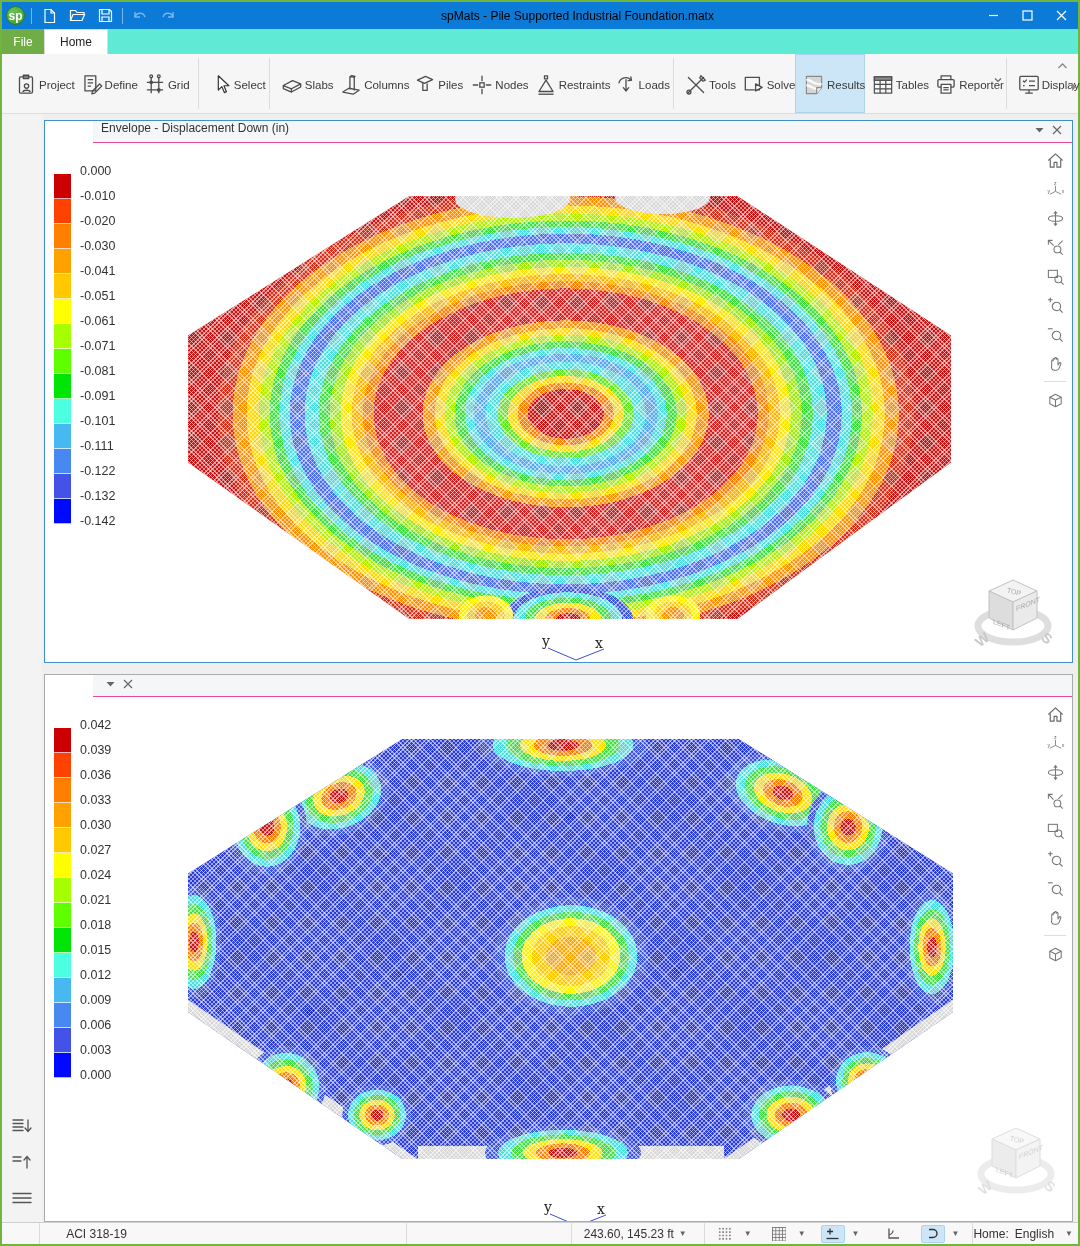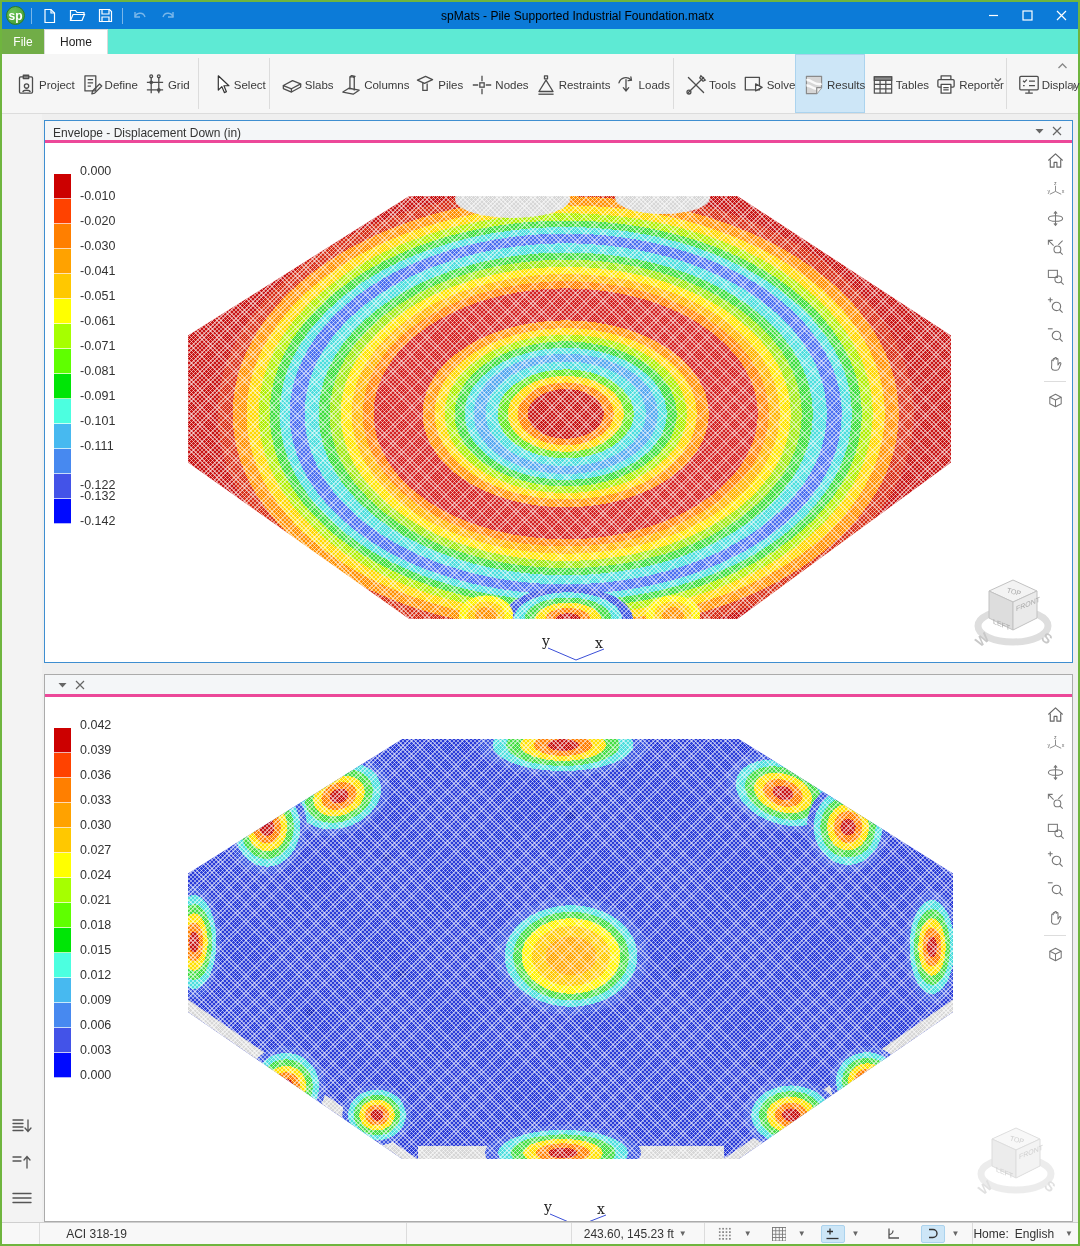--- a/index.html
+++ b/index.html
@@ -36,21 +36,21 @@
 
   
   .main { flex:1; display:flex; background:#efefef; min-height:0; }
   .leftbar { width:40px; display:flex; flex-direction:column; justify-content:flex-end; align-items:center; gap:12px; padding-bottom:12px; background:#f3f3f3; }
   .lb-btn { width:26px; height:24px; background:none; border:none; cursor:pointer; display:flex; align-items:center; justify-content:center; }
   .panels { flex:1; padding:6px 5px 0 2px; display:flex; flex-direction:column; gap:11px; min-height:0; }
 
   .panel { background:#fff; display:flex; flex-direction:column; min-height:0; }
   .panel.active { border:1px solid #3e8ed0; height:543px; }
   .panel.inactive { border:1px solid #ababab; flex:1; }
-  .p-header { height:22px; background:#f4f6f8; border-bottom:3px solid #ec4899; display:flex; align-items:flex-end; padding:0 6px 0 8px; flex:0 0 auto; }
+  .p-header { height:22px; background:#f4f6f8; border-bottom:1px solid #ec4899; display:flex; align-items:flex-start; padding:0 6px 0 8px; flex:0 0 auto;margin-left:48px; }
   .p-title { font-size:12px; flex:1; }
   .panel.active .p-title { color:#333; }
   .panel.inactive .p-title { color:#8a8a8a; }
   .p-btn { background:none; border:none; width:18px; height:18px; color:#666; cursor:pointer; display:flex; align-items:center; justify-content:center; }
   .p-body { flex:1; position:relative; overflow:hidden; background:#fff; }
 
   
   .legend { position:absolute; left:9px; top:31px; width:110px; height:362px; }
   .lg-swatch { position:absolute; left:0; width:17px; height:25px; border-bottom:1px solid rgba(255,255,255,.7); }
   .lg-label { position:absolute; left:26px; font-size:12.5px; color:#333; white-space:nowrap; }
@@ -367,21 +367,21 @@
               <div class="lg-label" style="top: 40px;">-0.020</div>
               <div class="lg-label" style="top: 65px;">-0.030</div>
               <div class="lg-label" style="top: 90px;">-0.041</div>
               <div class="lg-label" style="top: 115px;">-0.051</div>
               <div class="lg-label" style="top: 140px;">-0.061</div>
               <div class="lg-label" style="top: 165px;">-0.071</div>
               <div class="lg-label" style="top: 190px;">-0.081</div>
               <div class="lg-label" style="top: 215px;">-0.091</div>
               <div class="lg-label" style="top: 240px;">-0.101</div>
               <div class="lg-label" style="top: 265px;">-0.111</div>
-              <div class="lg-label" style="top: 304px;">-0.122</div>
+              <div class="lg-label" style="top: 290px;">-0.122</div>
               <div class="lg-label" style="top: 315px;">-0.132</div>
               <div class="lg-label" style="top: 340px;">-0.142</div>
             </div>
 
           <div class="plot plot1">
             <div class="layer c1"></div>
             <div class="notch" style="left:35%;top:-16px;width:115px;height:38px;"></div>
             <div class="notch" style="left:56%;top:-14px;width:95px;height:32px;"></div>
             <div class="notch" style="left:80%;top:-10px;width:55px;height:20px;"></div>
             <div class="fan hs" style="left:49.8%;top:100%;width:150px;height:74px;"></div>

